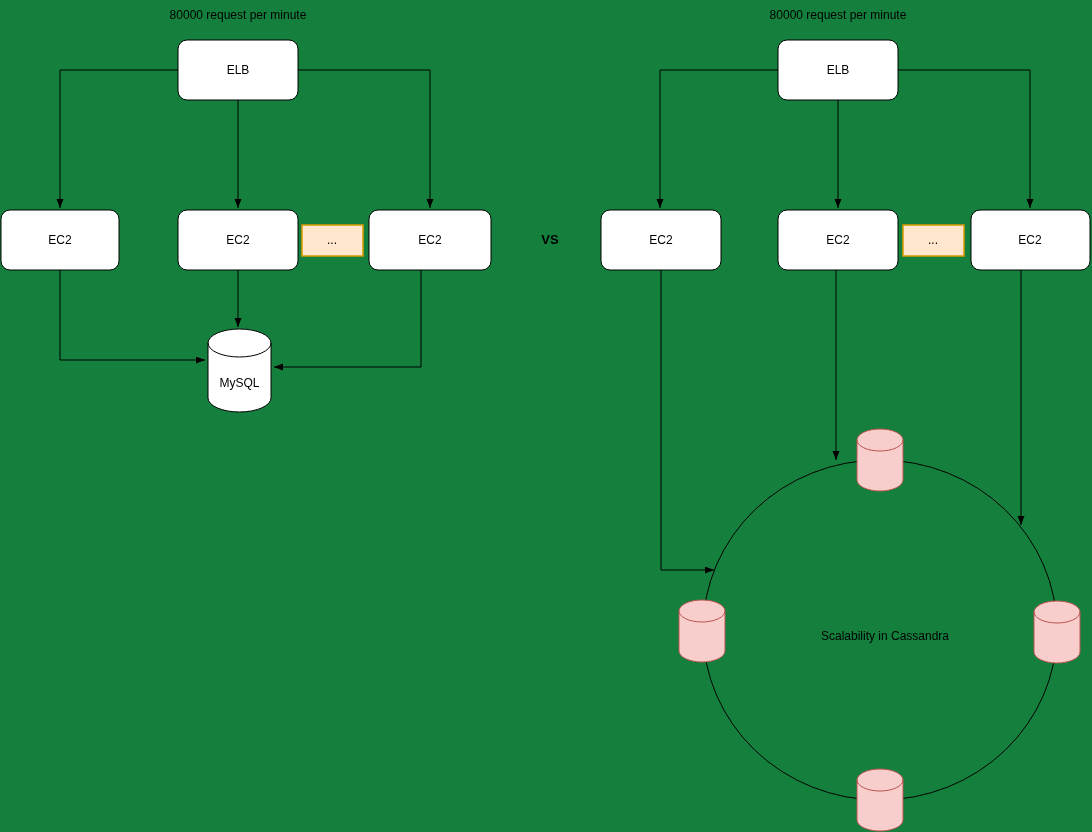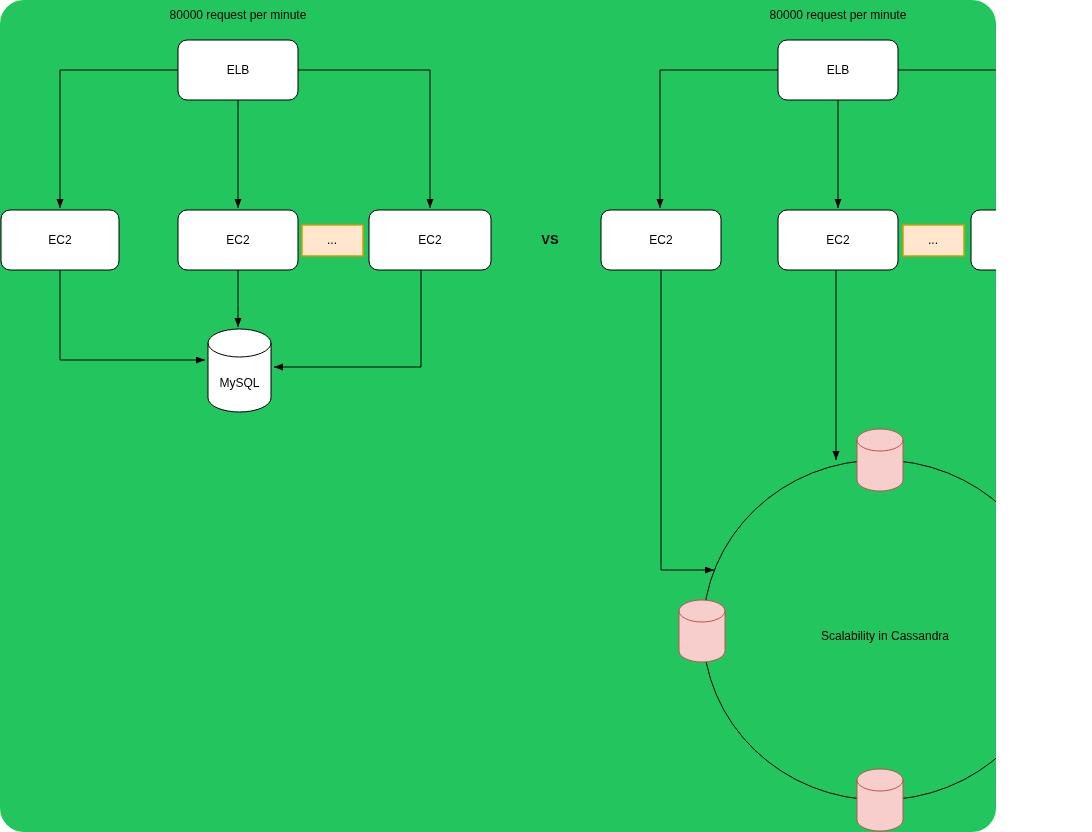--- a/index.html
+++ b/index.html
@@ -1,16 +1,16 @@
 <!DOCTYPE html>
 <html><head>
 <meta charset="utf-8">
 <style>
   html,body{margin:0;padding:0;background:#ffffff;}
-  .canvas-wrap{width:996px;height:832px;position:relative;background:#22c55e;overflow:hidden;border-radius:24px;}
+  .canvas-wrap{width:1092px;height:832px;position:relative;background:#15803d;overflow:hidden;}
   svg{display:block;}
   text{font-family:"Liberation Sans","DejaVu Sans",sans-serif;font-size:12px;fill:#000000;}
   .node-label{text-anchor:middle;}
   .title-label{text-anchor:middle;}
   .vs-label{text-anchor:middle;font-weight:bold;font-size:13px;}
   .shape{fill:#ffffff;stroke:#000000;stroke-width:1;}
   .edge{fill:none;stroke:#000000;stroke-width:1;}
   .orange-box{fill:#ffe6cc;stroke:#d79b00;stroke-width:1.5;}
   .red-cyl{fill:#f8cecc;stroke:#b85450;stroke-width:1;}
   .red-cyl-rim{fill:none;stroke:#b85450;stroke-width:1;}

